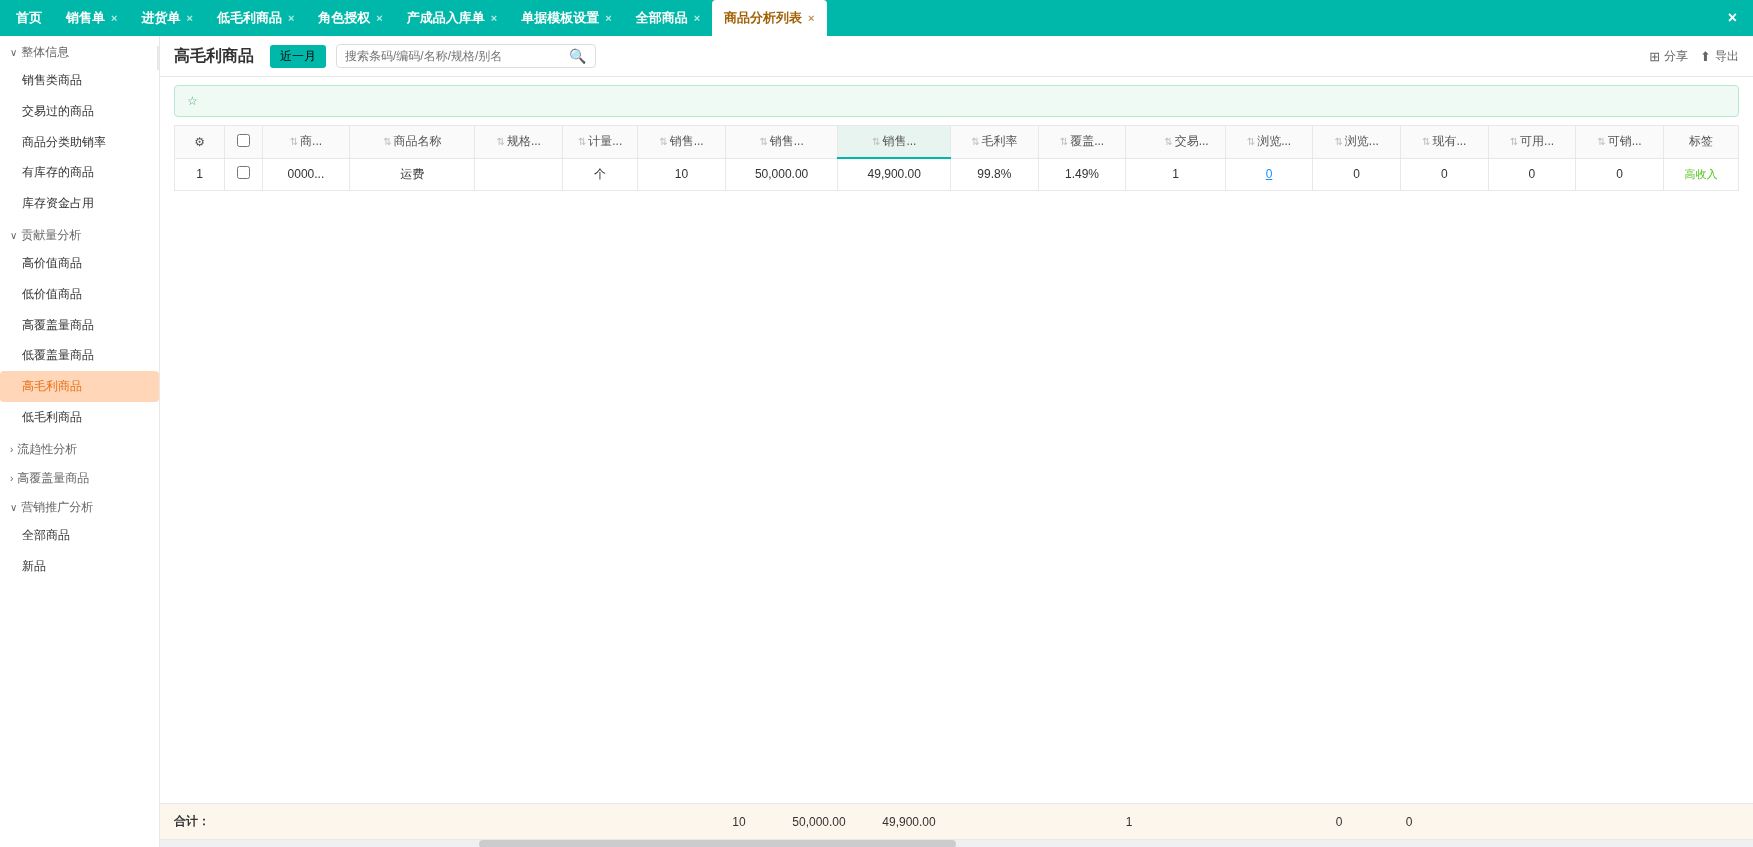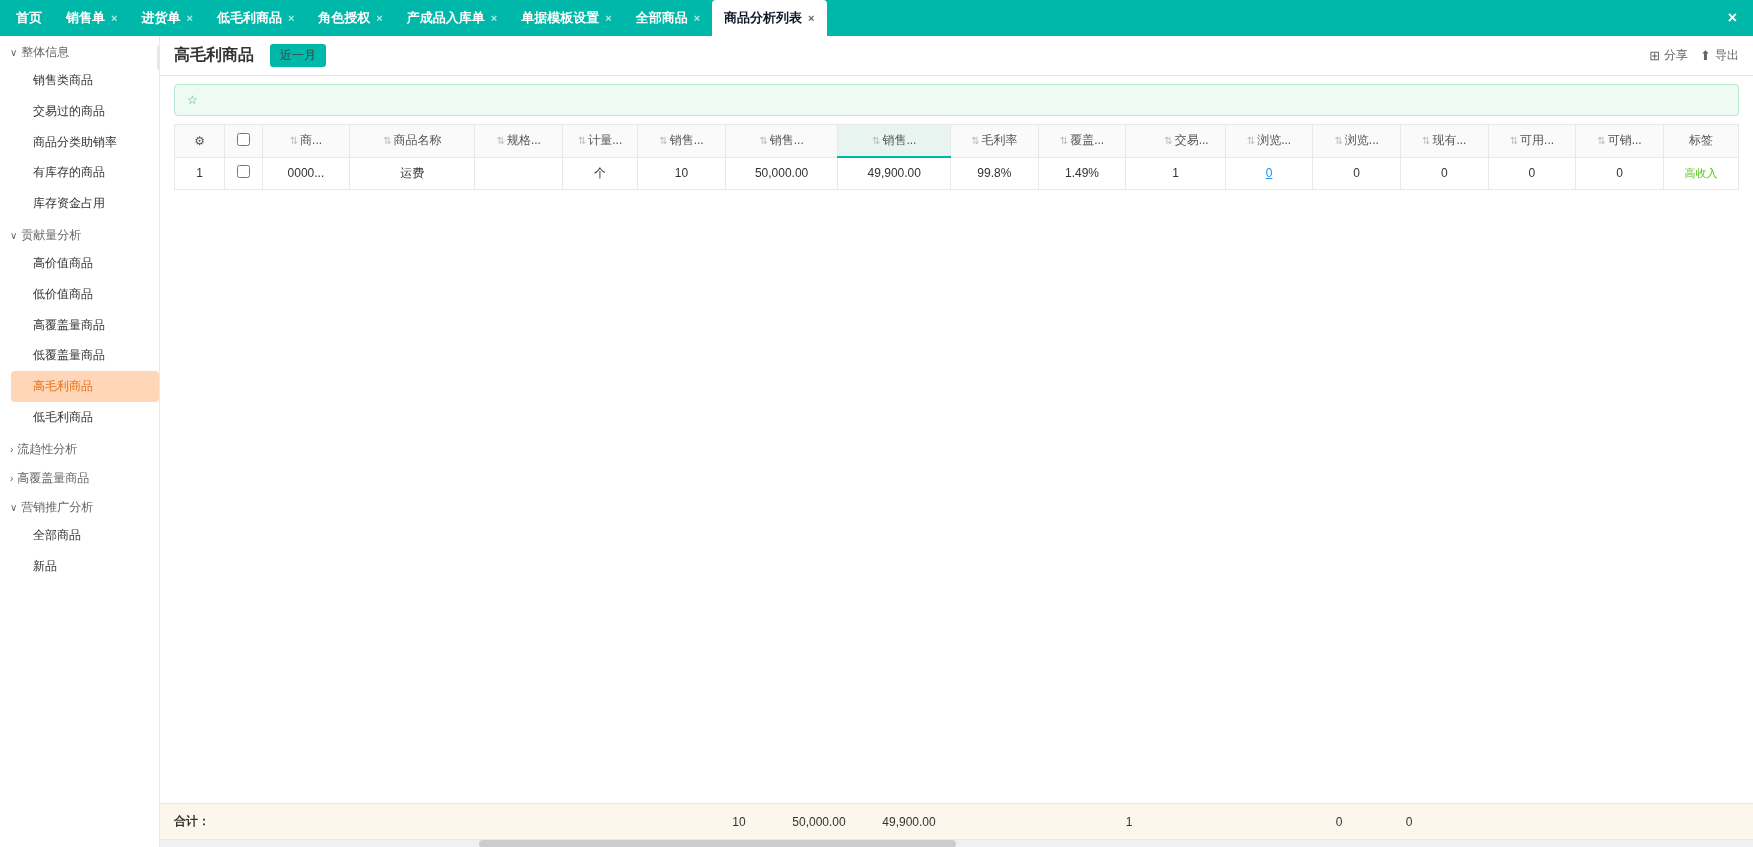--- a/index.html
+++ b/index.html
@@ -22,21 +22,21 @@
       line-height: 36px;
       cursor: pointer;
       white-space: nowrap;
       font-size: 13px;
       display: flex;
       align-items: center;
       gap: 4px;
     }
     .top-nav .nav-item.active {
       background: #fff;
-      color: #0f172a;
+      color: #a16207;
       border-radius: 4px 4px 0 0;
     }
     .top-nav .nav-item .close-x {
       font-size: 11px;
       opacity: 0.7;
       margin-left: 2px;
     }
     .top-nav .nav-close-window {
       margin-left: auto;
       color: #fff;
@@ -85,21 +85,20 @@
       cursor: pointer;
       gap: 4px;
     }
     .sidebar-section-header .arrow { font-size: 10px; }
     .sidebar-item {
       padding: 7px 10px 7px 22px;
       cursor: pointer;
       color: #333;
       font-size: 12px;
       line-height: 1.4;
-      margin-left: 11px;
     }
     .sidebar-item.active {
       background: #ffd6b8;
       color: #e8711a;
       border-radius: 4px;
     }
 
     
     .content-area {
       flex: 1;
@@ -118,21 +117,21 @@
       gap: 10px;
     }
     .content-title {
       font-size: 16px;
       font-weight: bold;
       color: #333;
       margin-right: 6px;
     }
     .period-btn {
       background: #00b8a9;
-      color: #404040;
+      color: #000000;
       border: none;
       border-radius: 3px;
       padding: 3px 10px;
       font-size: 12px;
       cursor: pointer;
     }
     .search-box {
       display: flex;
       align-items: center;
       border: 1px solid #ddd;
@@ -356,20 +355,24 @@
     <div class="sidebar-item">
       <span>新品</span>
     </div>
   </div>
 
   <div class="content-area">
 
     <div class="content-header">
       <span class="content-title">高毛利商品</span>
       <button class="period-btn">近一月</button>
+      <div class="search-box">
+        <input type="text" placeholder="搜索条码/编码/名称/规格/别名" style="">
+        <span style="color:#bbb; font-size:14px;">🔍</span>
+      </div>
       <div class="header-actions">
         <div class="action-btn">
           <span style="font-size:13px;">⊞</span>
           <span>分享</span>
         </div>
         <div class="action-btn">
           <span style="font-size:13px;">⬆</span>
           <span>导出</span>
         </div>
       </div>

